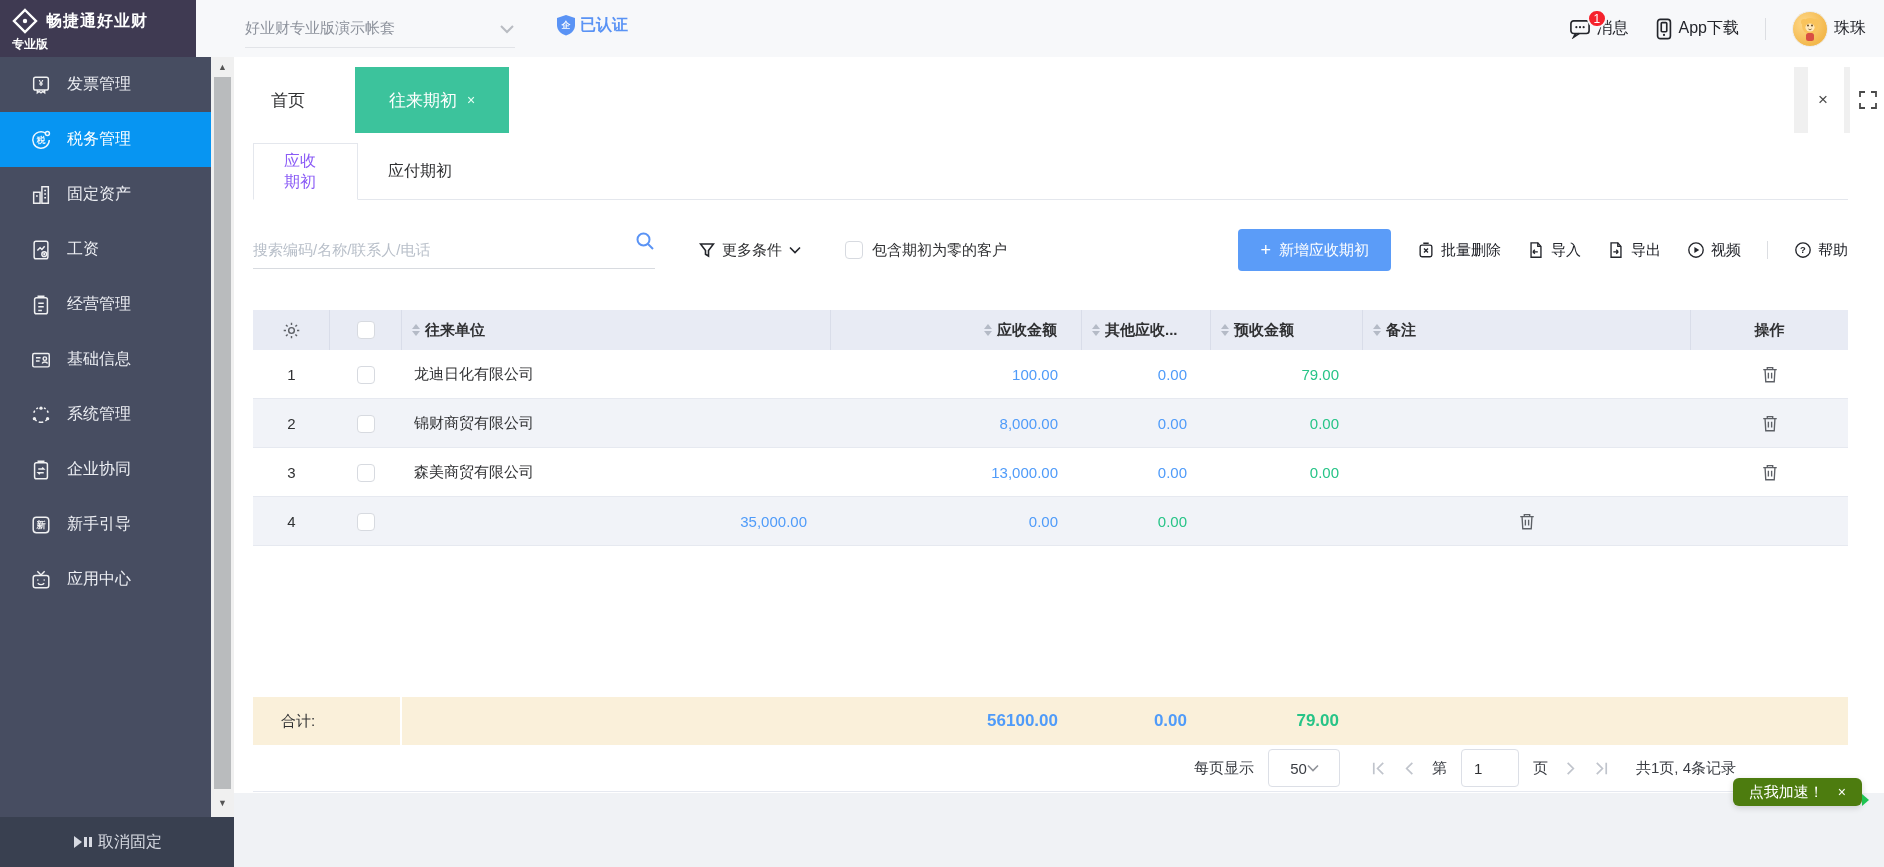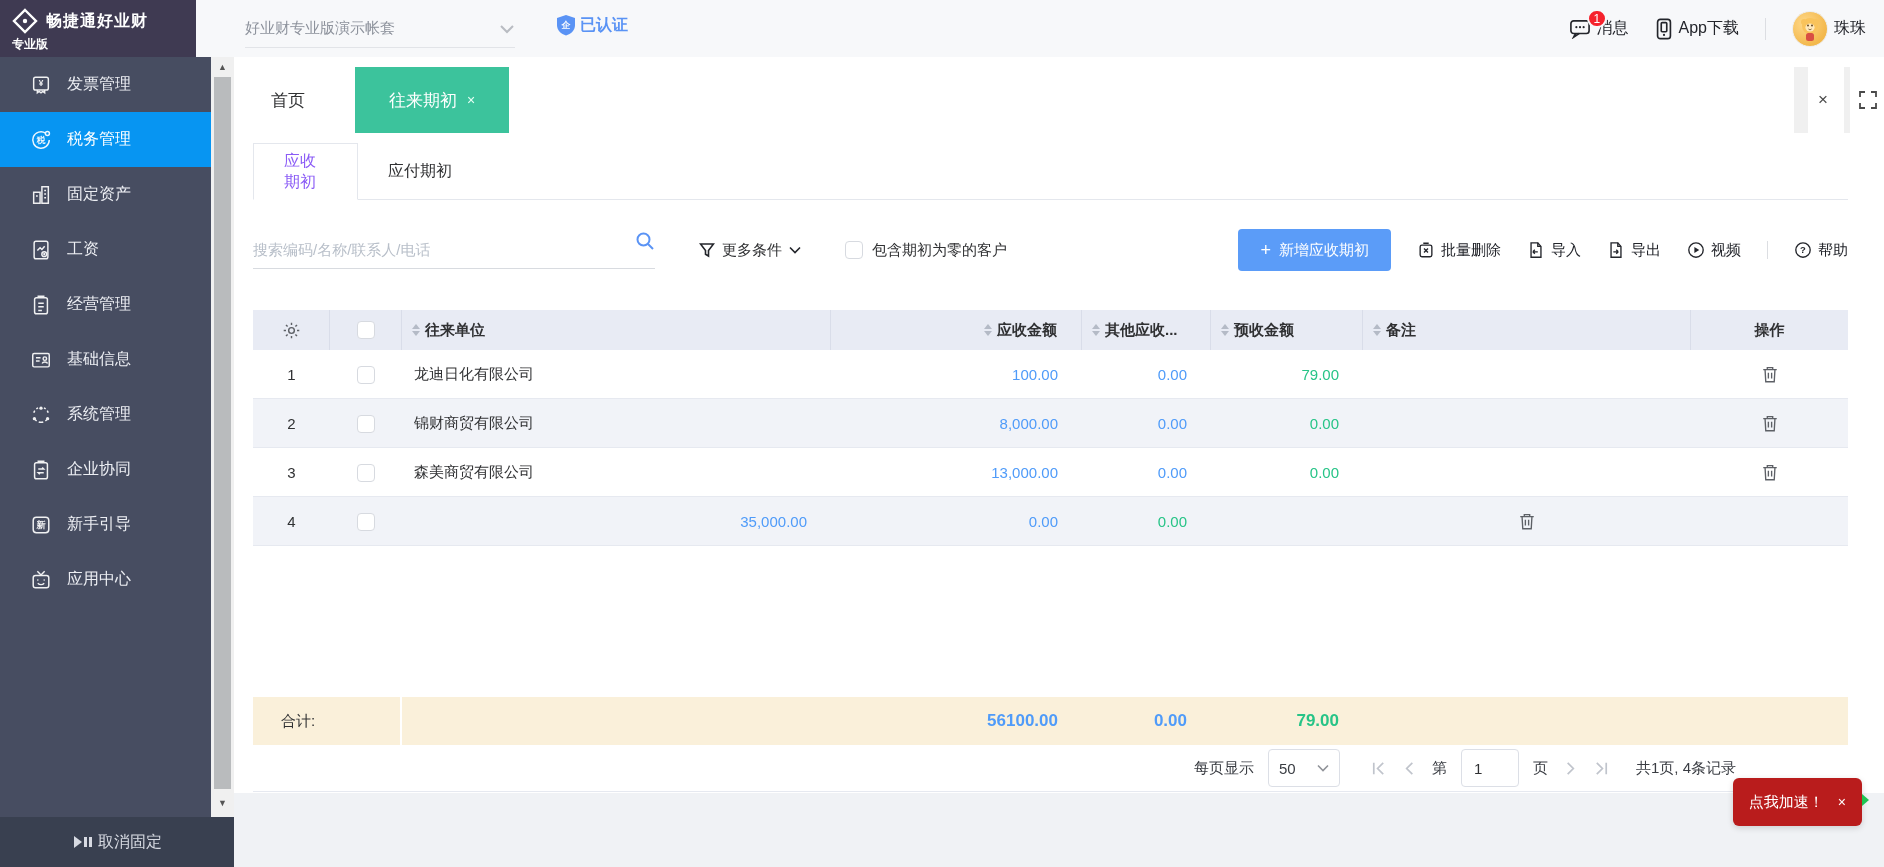--- a/index.html
+++ b/index.html
@@ -86,27 +86,27 @@
 
   
   .totals { position:absolute; left:19px; right:36px; top:564px; height:48px; }
   .totals .tc { background:#faf0da; height:48px; display:flex; align-items:center; font-size:15px; }
   .tc.label { grid-column:1/3; padding-left:28px; border-right:2px solid #fff; }
   .tc.span-name {} 
   .tc.right { justify-content:flex-end; padding-right:24px; font-weight:700; font-size:17px; }
 
   
   .pager { position:absolute; left:19px; right:36px; top:612px; height:47px; border-bottom:1px solid #e6e9f0; display:flex; align-items:center; justify-content:flex-end; gap:14px; font-size:15px; color:#3a3d43; padding-right:112px; }
-  .psel { width:72px; height:38px; border:1px solid #dcdfe6; border-radius:4px; display:flex; align-items:center; justify-content:space-between; padding:0 10px; cursor:pointer; margin-right:16px; }
+  .psel { width:72px; height:38px; border:1px solid #dcdfe6; border-radius:4px; display:flex; align-items:center; justify-content:flex-end; padding:0 20px; cursor:pointer; margin-right:16px; }
   .pnav { color:#c0c4cc; cursor:pointer; display:flex; align-items:center; }
   .pinput { width:58px; height:38px; border:1px solid #dcdfe6; border-radius:4px; font-size:15px; padding:0 12px; outline:none; color:#303133; font-family:inherit; }
   .psummary { margin-left:12px; }
 
   
-  .speed-btn { position:absolute; right:22px; top:645px; height:48px; background:#b91c1c; color:#fff; border-radius:6px; display:flex; align-items:center; gap:14px; padding:0 16px; font-size:15px; cursor:pointer; box-shadow:0 2px 6px rgba(0,0,0,.15); }
+  .speed-btn { position:absolute; right:22px; top:645px; height:28px; background:#4d7c0f; color:#fff; border-radius:6px; display:flex; align-items:center; gap:14px; padding:0 16px; font-size:15px; cursor:pointer; box-shadow:0 2px 6px rgba(0,0,0,.15); }
   .speed-btn .sx { font-size:14px; }
   .speed-btn::after { content:""; position:absolute; right:-7px; top:16px; width:0; height:0; border-top:6px solid transparent; border-bottom:6px solid transparent; border-left:7px solid #1ec452; }
 </style>
 </head>
 <body>
 
 <div class="logo-box">
   <div class="logo-row">
     <span>
       <svg width="26" height="26" viewBox="0 0 26 26" fill="none" stroke="#fff" stroke-width="2.4">

